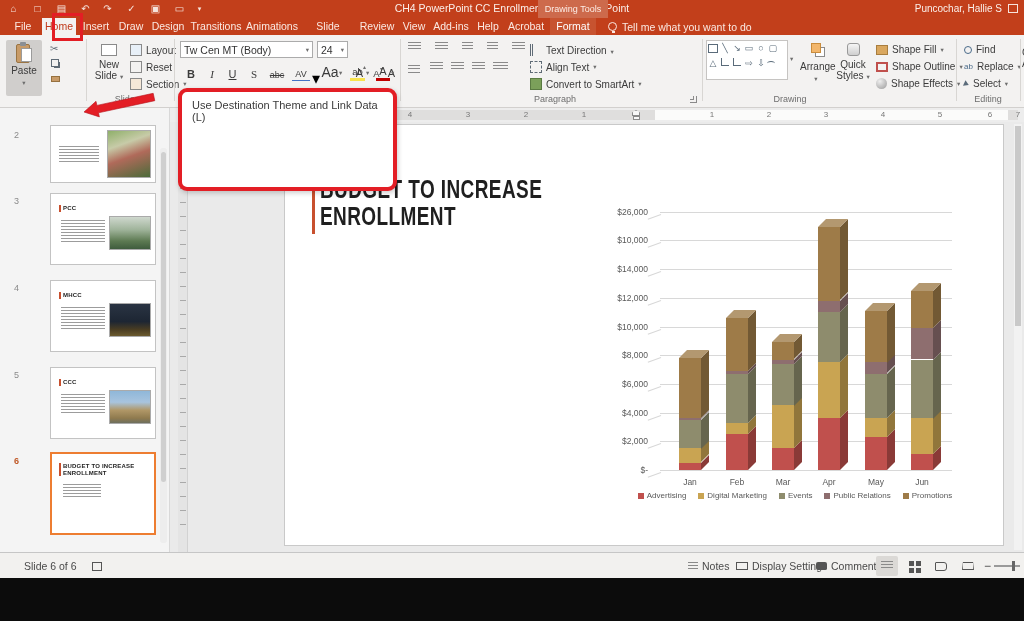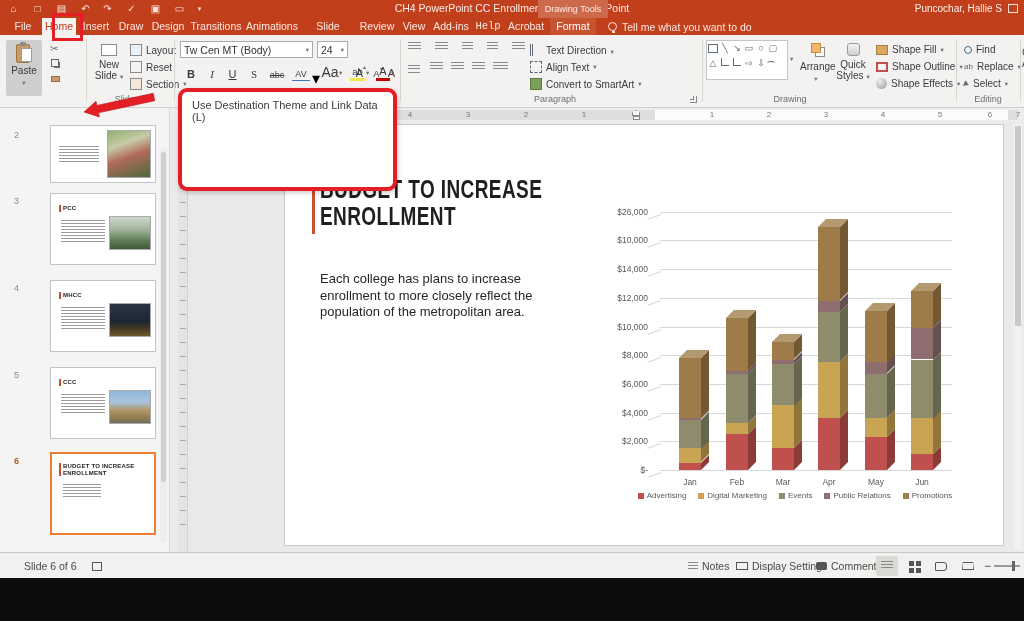--- a/index.html
+++ b/index.html
@@ -147,21 +147,21 @@
     <span class="tab active" style="left:42px;width:34px;">Home</span>
     <span class="tab" style="left:80px;width:32px;">Insert</span>
     <span class="tab" style="left:116px;width:30px;">Draw</span>
     <span class="tab" style="left:150px;width:36px;">Design</span>
     <span class="tab" style="left:190px;width:52px;">Transitions</span>
     <span class="tab" style="left:246px;width:52px;">Animations</span>
     <span class="tab" style="left:302px;width:52px;">Slide Show</span>
     <span class="tab" style="left:358px;width:38px;">Review</span>
     <span class="tab" style="left:400px;width:28px;">View</span>
     <span class="tab" style="left:432px;width:38px;">Add-ins</span>
-    <span class="tab" style="left:474px;width:28px;font-family:Liberation Mono, monospace;">Help</span>
+    <span class="tab" style="left:474px;width:28px;">Help</span>
     <span class="tab" style="left:506px;width:40px;">Acrobat</span>
     <span class="tab fmt" style="left:550px;width:46px;">Format</span>
     <span id="tellme">
       <span id="bulb"></span>
       <span>Tell me what you want to do</span>
     </span>
   </div>
 
   <div class="a" id="ribbon">
 
@@ -397,21 +397,20 @@
       <div class="marks"></div>
     </div>
 
   <div class="a" id="canvas">
     <div id="slide">
       <div id="title-accent"></div>
       <div id="slide-title">
         <span>BUDGET TO INCREASE</span><br>
         <span>ENROLLMENT</span>
       </div>
-      <div id="slide-body">Each college has plans to increase enrollment to more closely reflect the population of the metropolitan area.</div>
       <div id="chart-plot" class="a" style="left:0;top:0;width:718px;height:420px;">
           <div class="gridline" style="left: 375px; top: 345px; width: 292px;"></div>
           <div class="gridslant" style="left: 362px; top: 347px;"></div>
           <div class="ylabel" style="left: 305px; top: 340px;">$-</div>
           <div class="gridline" style="left: 375px; top: 316.3px; width: 292px;"></div>
           <div class="gridslant" style="left: 362px; top: 318.3px;"></div>
           <div class="ylabel" style="left: 305px; top: 311.3px;">$2,000</div>
           <div class="gridline" style="left: 375px; top: 287.6px; width: 292px;"></div>
           <div class="gridslant" style="left: 362px; top: 289.6px;"></div>
           <div class="ylabel" style="left: 305px; top: 282.6px;">$4,000</div>

